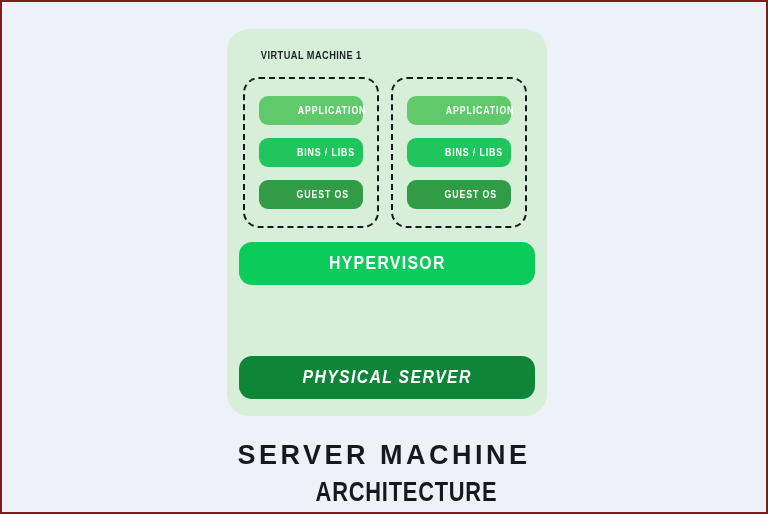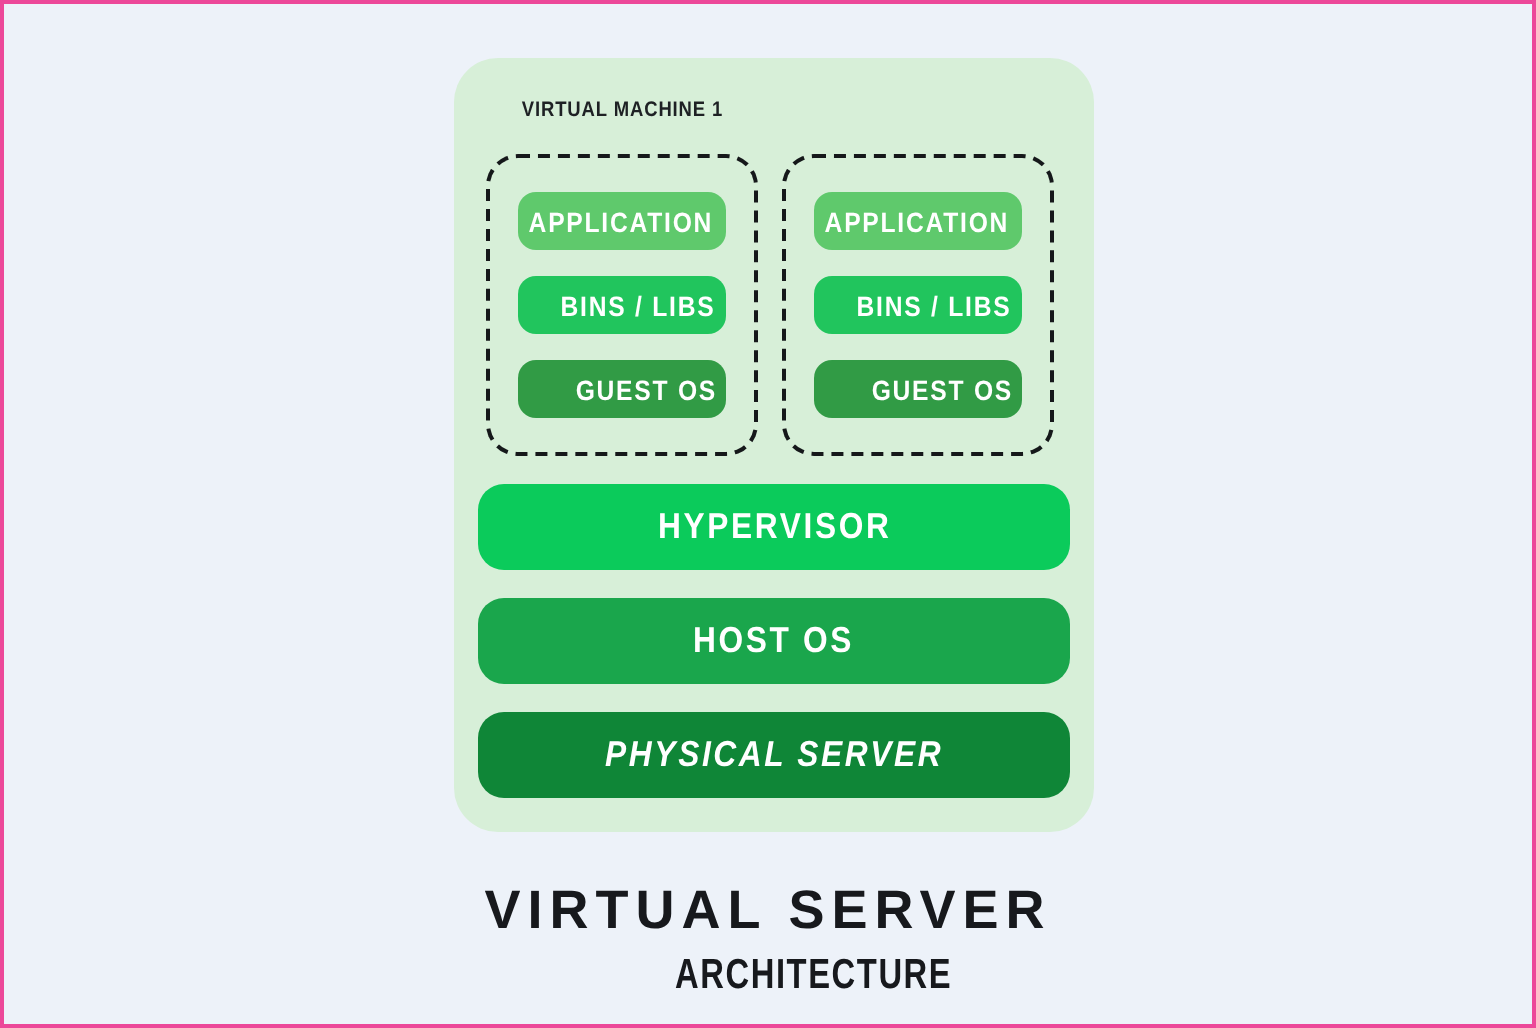--- a/index.html
+++ b/index.html
@@ -6,21 +6,21 @@
   html, body { width: 768px; height: 514px; }
   body {
     font-family: "Liberation Sans", sans-serif;
     background: #ffffff;
   }
   .frame {
     position: relative;
     width: 768px;
     height: 514px;
     background: #EDF2F9;
-    border: 2px solid #ec4899;
+    border: 2px solid #7f1d1d;
     overflow: hidden;
   }
   .panel {
     position: absolute;
     left: 225px;
     top: 27px;
     width: 320px;
     height: 387px;
     background: #D7EFD8;
     border-radius: 22px;
@@ -52,26 +52,27 @@
     gap: 13px;
   }
   .vm-box-1 { left: 16px; }
   .vm-box-2 { left: 164px; }
   .chip {
     width: 104px;
     height: 29px;
     border-radius: 9px;
     display: flex;
     align-items: center;
-    justify-content: flex-end;
+    justify-content: flex-start;
     color: #ffffff;
-    font-size: 14px;
+    font-size: 10px;
     font-weight: bold;
     letter-spacing: 1px;
     white-space: nowrap;
+    padding-left: 34px;
   }
   .bar {
     position: absolute;
     left: 12px;
     width: 296px;
     height: 43px;
     border-radius: 13px;
     display: flex;
     align-items: center;
     justify-content: center;
@@ -97,21 +98,21 @@
   }
   .main-title {
     font-size: 27px;
     font-weight: 800;
     letter-spacing: 3.5px;
     color: #17191d;
     white-space: nowrap;
   }
   .subtitle {
     margin-top: 5px;
-    font-size: 21px;
+    font-size: 28px;
     font-weight: 800;
     letter-spacing: 1px;
     color: #17191d;
     white-space: nowrap;
     margin-left: 45px;
   }
   .subtitle .cond { transform: scaleX(0.78); }
 </style>
 </head>
 <body>
@@ -143,28 +144,25 @@
         <span class="cond">BINS / LIBS</span>
       </div>
       <div class="chip" style="background-color: rgb(49, 155, 69);">
         <span class="cond">GUEST OS</span>
       </div>
     </div>
 
     <div class="bar bar-hypervisor" style="background-color: rgb(11, 203, 91);">
       <span class="cond">HYPERVISOR</span>
     </div>
-    <div class="bar bar-hostos" style="background-color: rgb(26, 166, 76);">
-      <span class="cond">HOST OS</span>
-    </div>
     <div class="bar bar-physical" style="background-color: rgb(15, 134, 55); font-style: italic;">
       <span class="cond">PHYSICAL SERVER</span>
     </div>
 
   </div>
 
   <div class="title-block">
-    <div class="main-title">VIRTUAL SERVER</div>
+    <div class="main-title">SERVER MACHINE</div>
     <div class="subtitle">
       <span class="cond">ARCHITECTURE</span>
     </div>
   </div>
 </div>
 
 </body></html>

